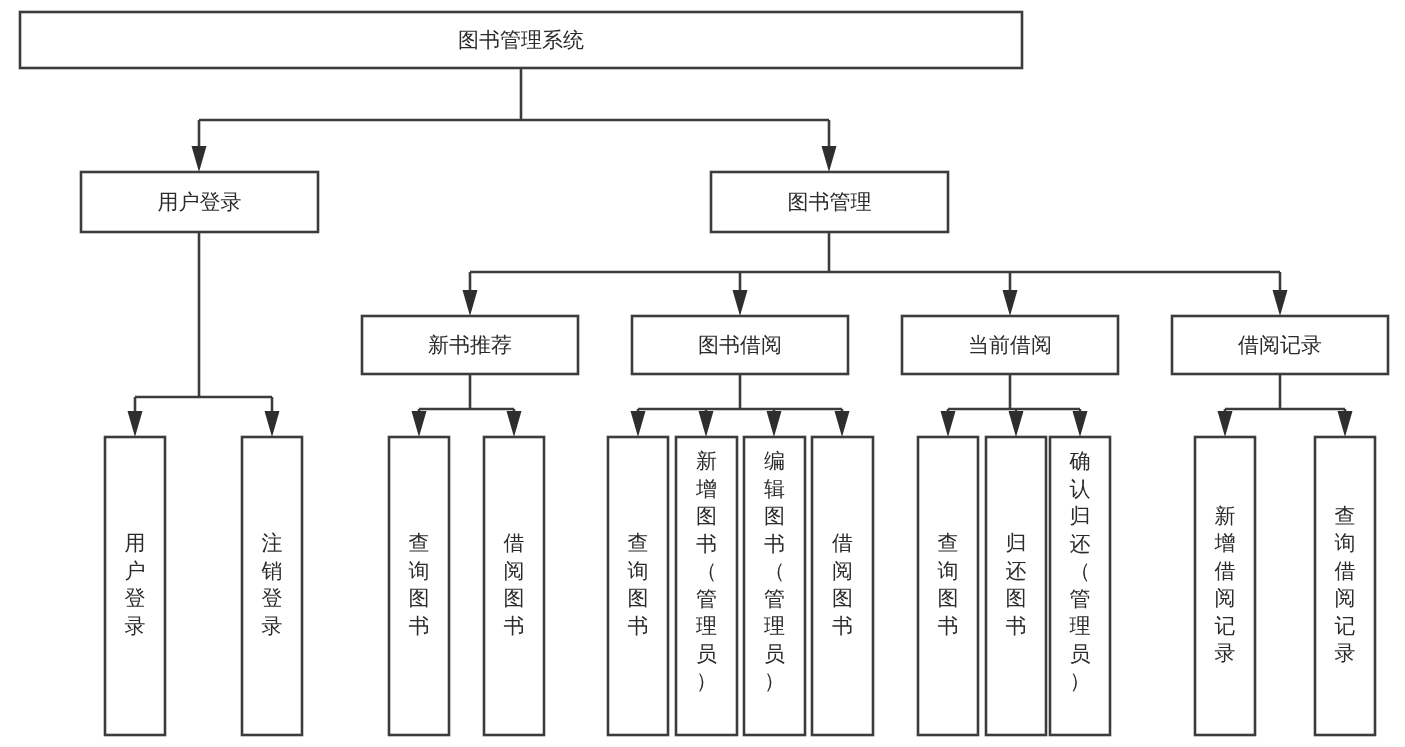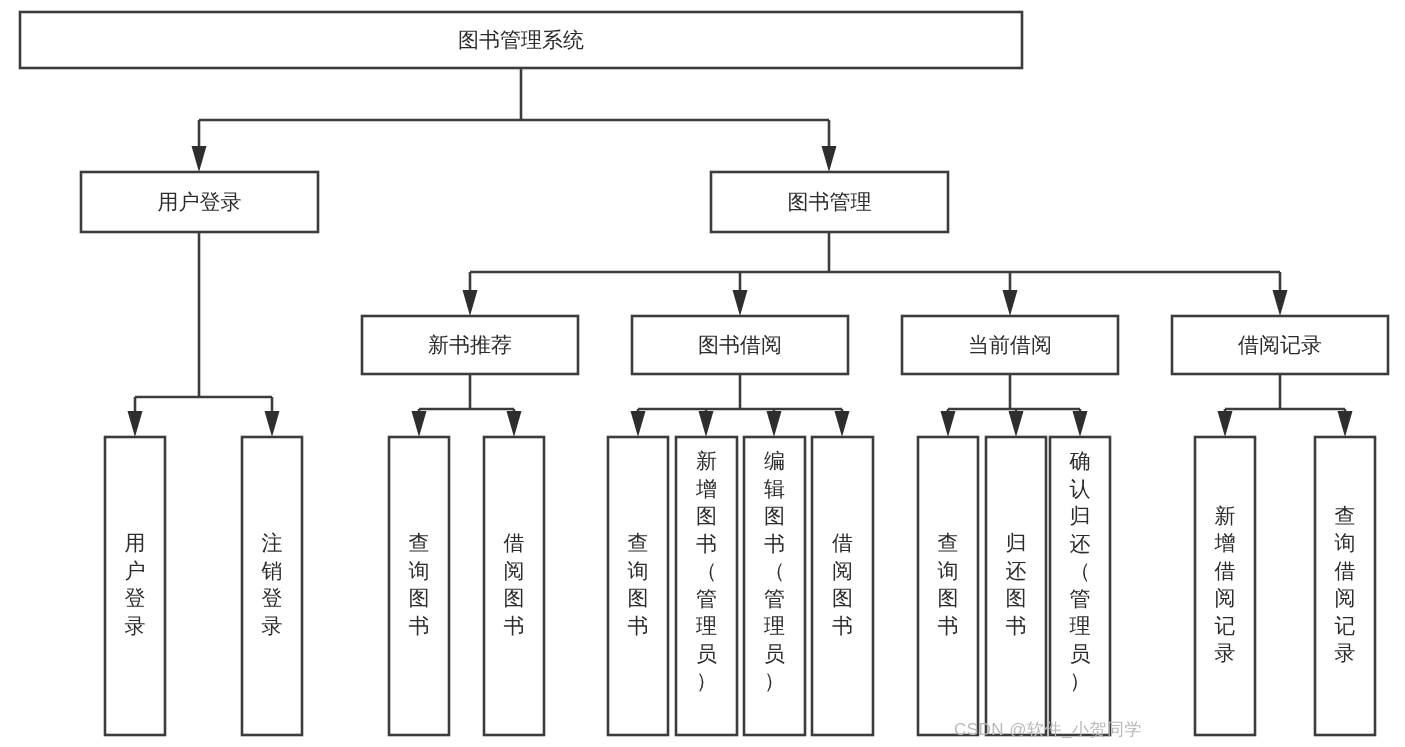--- a/index.html
+++ b/index.html
@@ -215,14 +215,13 @@
         <g>
           <rect class="node-box" x="1195" y="437" width="60" height="298"></rect>
           <text class="node-label-v" x="1225" y="522.5"><tspan x="1225" dy="0">新</tspan><tspan x="1225" dy="27.5">增</tspan><tspan x="1225" dy="27.5">借</tspan><tspan x="1225" dy="27.5">阅</tspan><tspan x="1225" dy="27.5">记</tspan><tspan x="1225" dy="27.5">录</tspan></text>
         </g>
         <g>
           <rect class="node-box" x="1315" y="437" width="60" height="298"></rect>
           <text class="node-label-v" x="1345" y="522.5"><tspan x="1345" dy="0">查</tspan><tspan x="1345" dy="27.5">询</tspan><tspan x="1345" dy="27.5">借</tspan><tspan x="1345" dy="27.5">阅</tspan><tspan x="1345" dy="27.5">记</tspan><tspan x="1345" dy="27.5">录</tspan></text>
         </g>
       </g>
   </svg>
-  <div class="watermark">CSDN @软件_小贺同学</div>
 </div>
 
 </body></html>

